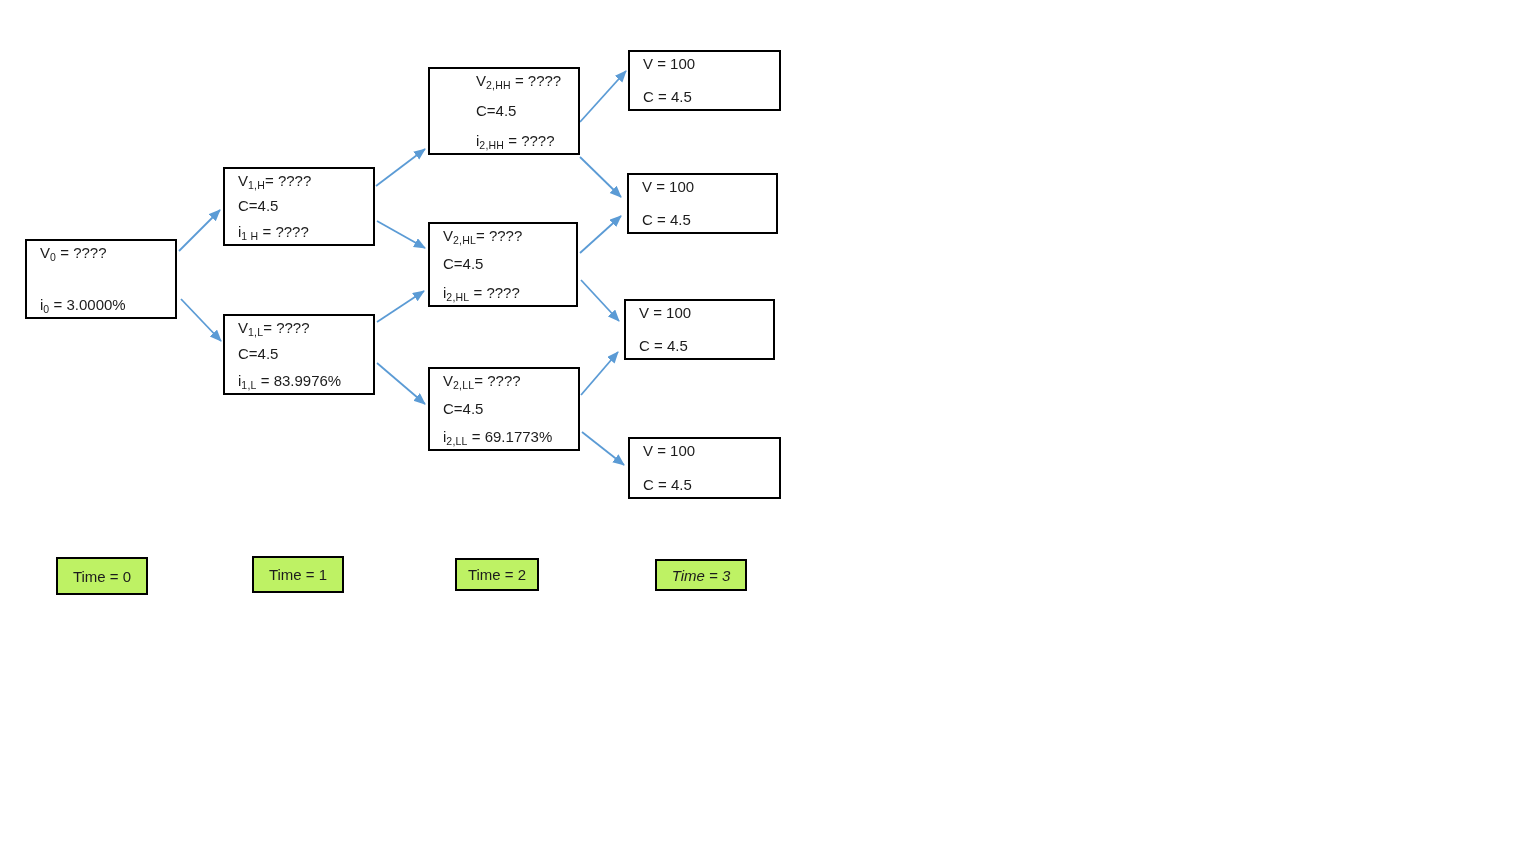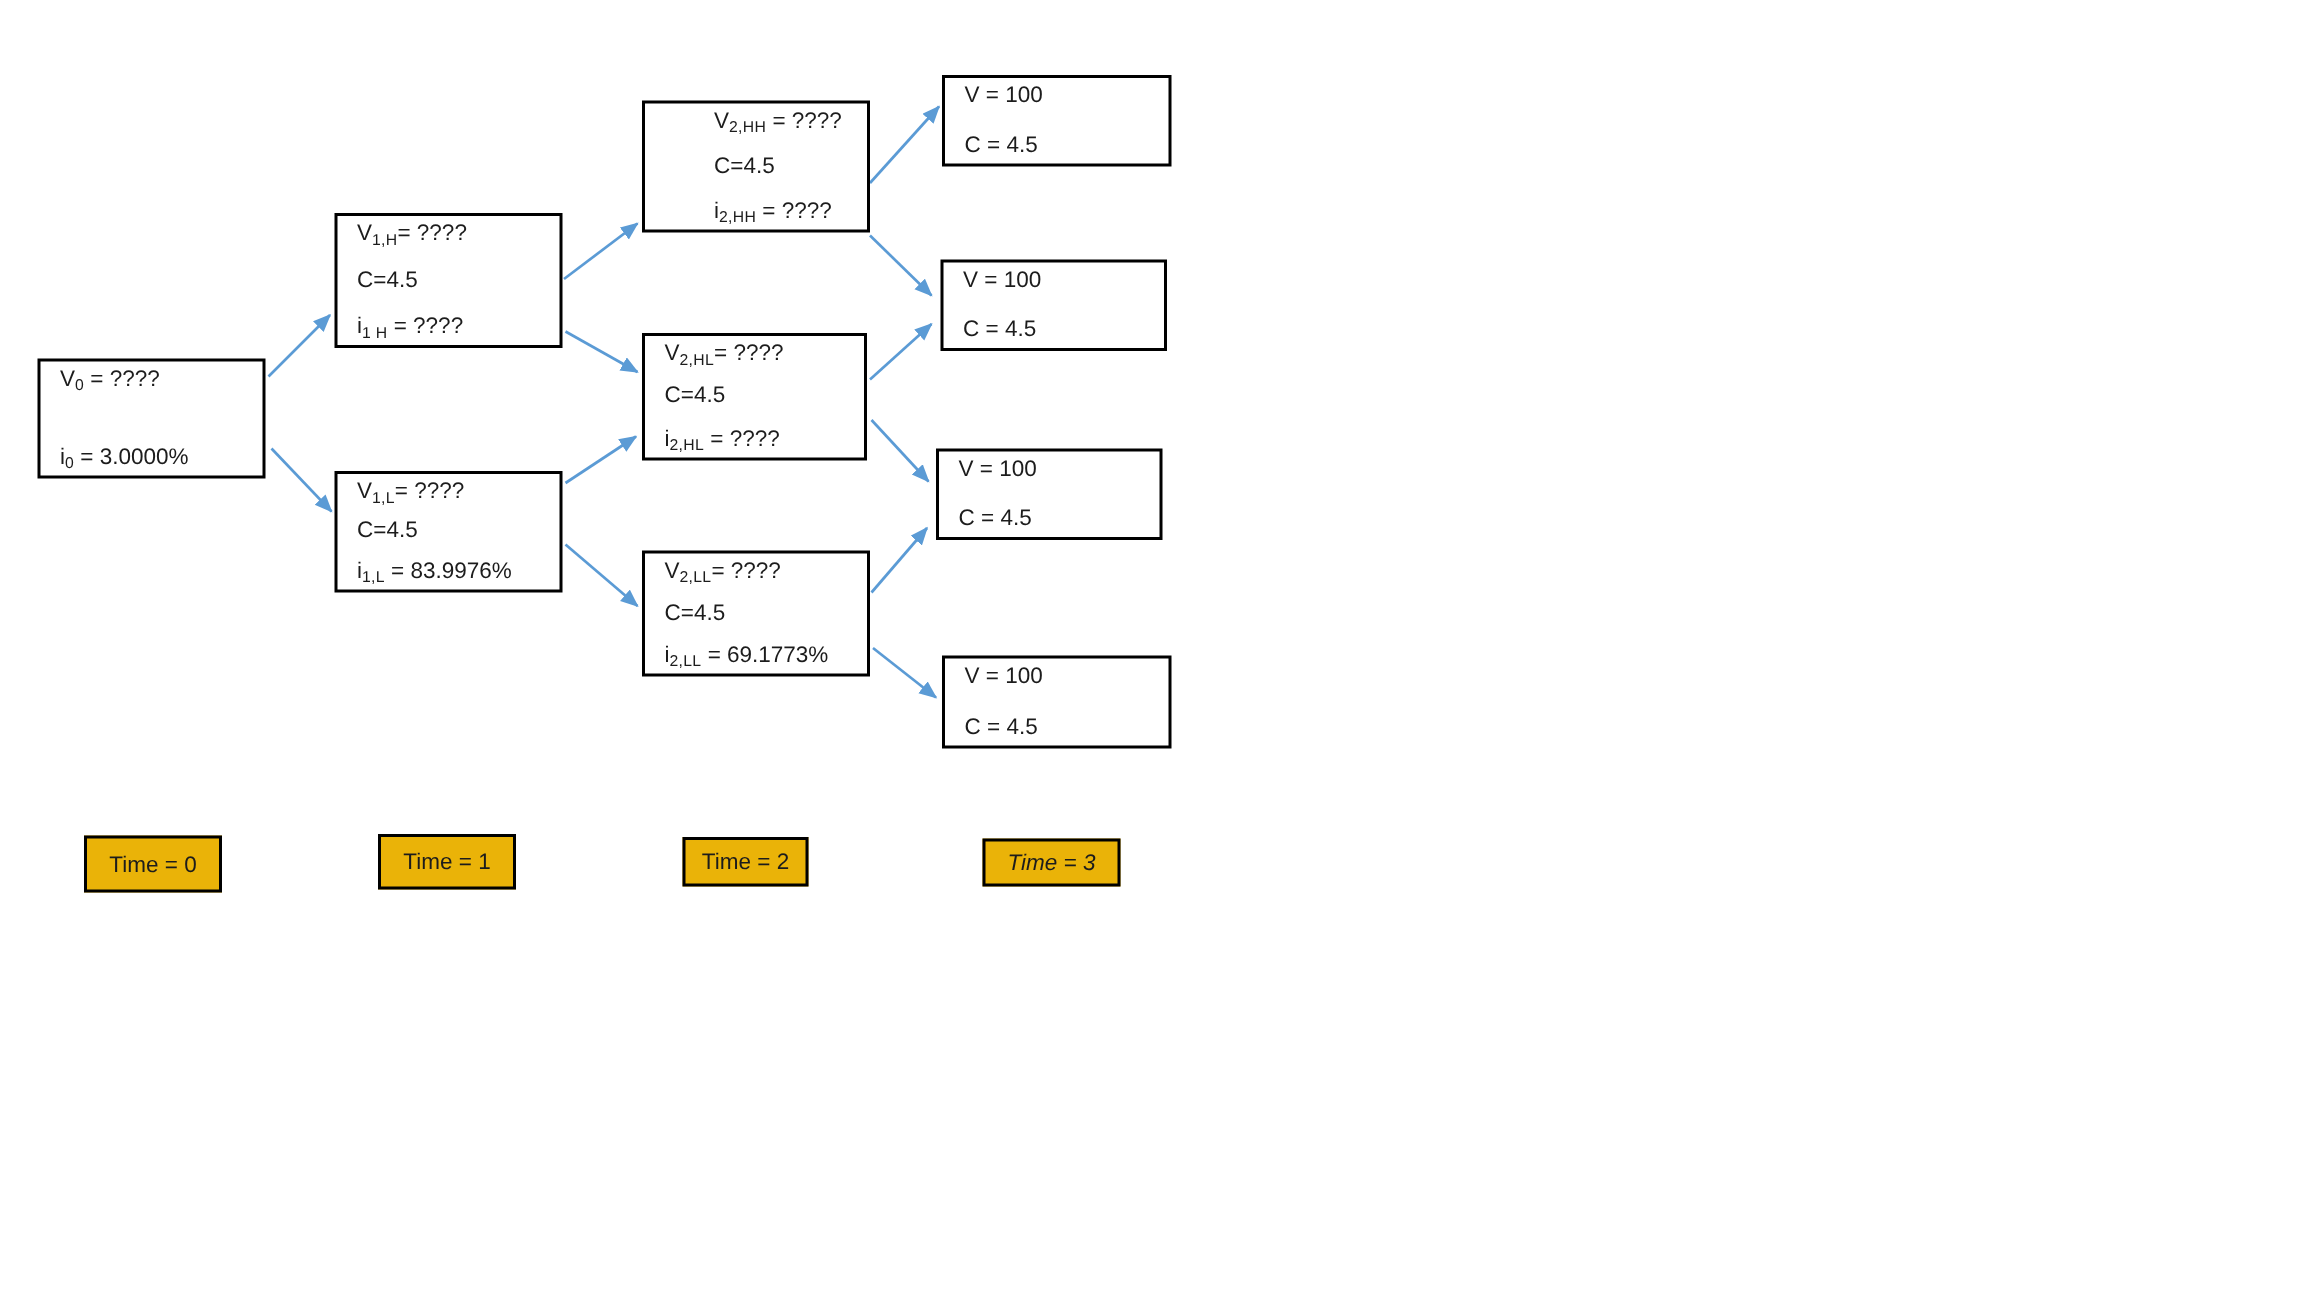--- a/index.html
+++ b/index.html
@@ -43,21 +43,21 @@
   .node sub {
     font-size: 10.5px;
     line-height: 0;
     vertical-align: -3px;
     letter-spacing: 0.2px;
   }
   .time-box {
     position: absolute;
     box-sizing: border-box;
     border: 2px solid var(--border-color, #000);
-    background: #eab308;
+    background: #bef264;
     color: var(--text-color, #1c1c1c);
     font-size: 15px;
     display: flex;
     align-items: center;
     justify-content: center;
     white-space: nowrap;
   }
 </style>
 </head>
 <body>
@@ -83,21 +83,21 @@
         <line x1="581" y1="395" x2="618" y2="352" stroke="#5B9BD5" stroke-width="1.8" marker-end="url(#arrowhead)"></line>
         <line x1="582" y1="432" x2="624" y2="465" stroke="#5B9BD5" stroke-width="1.8" marker-end="url(#arrowhead)"></line>
       </g>
   </svg>
 
   <div id="nodes-layer">
       <div class="node" style="left: 25px; top: 239px; width: 152px; height: 80px;">
         <div class="line"><span>V</span><sub>0</sub><span> = ????</span></div>
         <div class="line"><span>i</span><sub>0</sub><span> = 3.0000%</span></div>
       </div>
-      <div class="node" style="left: 223px; top: 142px; width: 152px; height: 90px;">
+      <div class="node" style="left: 223px; top: 167px; width: 152px; height: 79px;">
         <div class="line"><span>V</span><sub>1,H</sub><span>= ????</span></div>
         <div class="line"><span>C=4.5</span></div>
         <div class="line"><span>i</span><sub>1 H</sub><span> = ????</span></div>
       </div>
       <div class="node" style="left: 223px; top: 314px; width: 152px; height: 81px;">
         <div class="line"><span>V</span><sub>1,L</sub><span>= ????</span></div>
         <div class="line"><span>C=4.5</span></div>
         <div class="line"><span>i</span><sub>1,L</sub><span> = 83.9976%</span></div>
       </div>
       <div class="node" style="left: 428px; top: 67px; width: 152px; height: 88px; padding-left: 46px;">

